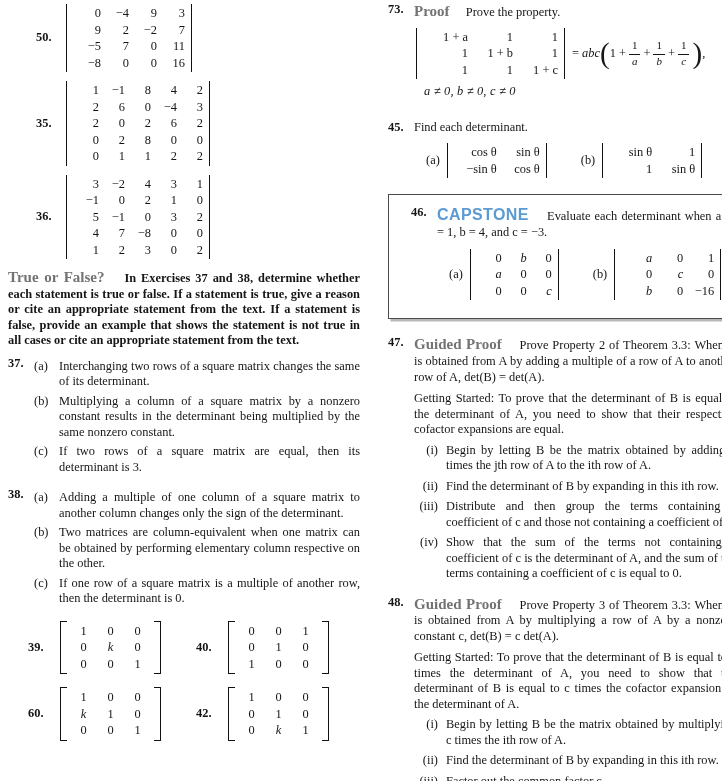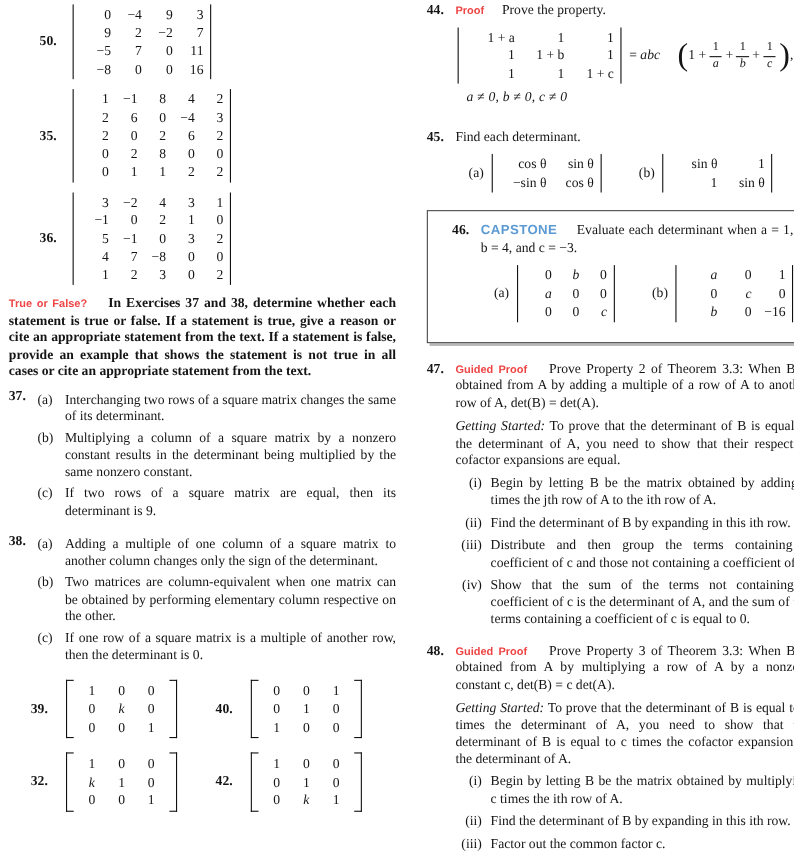--- a/index.html
+++ b/index.html
@@ -9,22 +9,22 @@
     color:#151515;
     font-family:"Liberation Serif", serif;
     font-size:12.4px; line-height:1.25;
   }
   .page { display:flex; padding:2px 6px 0 8px; }
   .col-left  { flex:0 0 352px; width:352px; }
   .col-right { flex:1; margin-left:28px; }
 
   
   .sec-head {
-    font-family:Liberation Sans, sans-serif;
-    font-weight:700; color:#ef4444; font-size:10px;
+    font-family:Liberation Serif, serif;
+    font-weight:700; color:#737373; font-size:15px;
   }
   .section-intro { font-weight:700; text-align:justify; margin:8px 0 7px 0; }
 
   
   .ex { display:flex; align-items:flex-start; margin-bottom:8px; }
   .ex-num { flex:0 0 26px; font-weight:700; }
   .ex-body { flex:1; }
   .para { text-align:justify; }
   .tag-gap { display:inline-block; width:10px; }
 
@@ -55,44 +55,44 @@
   .sub-label { flex:0 0 25px; }
   .sub-text { flex:1; text-align:justify; }
 
   
   .steps { margin-top:5px; }
   .steps .subitem { margin-bottom:5px; }
   .steps .sub-label { flex:0 0 32px; text-align:right; padding-right:8px; }
 
   
   .eq-row { display:flex; align-items:center; margin:7px 0 3px 2px; }
-  .eq-mid { margin:0 16px 0 7px; white-space:nowrap; }
+  .eq-mid { margin:0 0 0 7px; white-space:nowrap; }
   .frac { display:inline-flex; flex-direction:column; align-items:center; margin:0 3px; font-size:11px; line-height:1.05; }
   .frac-num { border-bottom:1px solid #151515; padding:1px 3px 2px; }
   .frac-den { padding-top:1px; font-style:italic; }
   .bigp { font-size:29px; line-height:0.85; font-weight:400; }
   .cond { font-style:italic; margin:5px 0 12px 10px; letter-spacing:0.2px; }
 
   
   .det-row { display:flex; align-items:center; gap:34px; margin:8px 0 4px 12px; }
   .det-item { display:flex; align-items:center; gap:7px; }
 
   
   .capstone-box {
     border:1.6px solid #4a4a4a;
     box-shadow:2.5px 2.5px 0 #b8b8b8;
     padding:10px 10px 12px 22px;
     margin:12px 4px 16px 0;
     background:#fff;
   }
   .capstone-head {
     font-family:"Liberation Sans", sans-serif;
-    font-weight:700; color:#5b9ad2; font-size:12px; letter-spacing:0.4px;
-  }
-  .gs-label { font-style:italic; }
+    font-weight:700; color:#5b9ad2; font-size:16px; letter-spacing:0.4px;
+  }
+  .gs-label { }
   .gs { margin-top:6px; }
 
   
   .elem-grid { display:grid; grid-template-columns:168px 1fr; row-gap:13px; margin:10px 0 0 20px; }
   .elem-item { display:flex; align-items:center; gap:8px; }
   .elem-item .ex-num { flex:0 0 24px; }
 </style>
 </head>
 <body>
 
@@ -224,21 +224,21 @@
         <div class="subitem">
           <span class="sub-label">(a)</span>
           <span class="sub-text">Interchanging two rows of a square matrix changes the same of its determinant.</span>
         </div>
         <div class="subitem">
           <span class="sub-label">(b)</span>
           <span class="sub-text">Multiplying a column of a square matrix by a nonzero constant results in the determinant being multiplied by the same nonzero constant.</span>
         </div>
         <div class="subitem">
           <span class="sub-label">(c)</span>
-          <span class="sub-text">If two rows of a square matrix are equal, then its determinant is 9.</span>
+          <span class="sub-text">If two rows of a square matrix are equal, then its determinant is 3.</span>
         </div>
       </div>
     </div>
 
     <div class="ex">
       <span class="ex-num">38.</span>
       <div class="ex-body">
         <div class="subitem">
           <span class="sub-label">(a)</span>
           <span class="sub-text">Adding a multiple of one column of a square matrix to another column changes only the sign of the determinant.</span>
@@ -290,21 +290,21 @@
               <span class="mcell">0</span>
             </div>
             <div class="mrow">
               <span class="mcell">1</span>
               <span class="mcell">0</span>
               <span class="mcell">0</span>
             </div>
           </div>
       </div>
       <div class="elem-item">
-        <span class="ex-num">32.</span>
+        <span class="ex-num">60.</span>
         <div class="bmat" style="--cw:27px">
             <div class="mrow">
               <span class="mcell">1</span>
               <span class="mcell">0</span>
               <span class="mcell">0</span>
             </div>
             <div class="mrow">
               <span class="mcell it">k</span>
               <span class="mcell">1</span>
               <span class="mcell">0</span>
@@ -335,21 +335,21 @@
               <span class="mcell">1</span>
             </div>
           </div>
       </div>
     </div>
   </div>
 
   <div class="col-right">
 
     <div class="ex">
-      <span class="ex-num">44.</span>
+      <span class="ex-num">73.</span>
       <div class="ex-body">
         <div class="para">
           <span class="sec-head">Proof</span>
           <span class="tag-gap"></span>
           <span>Prove the property.</span>
         </div>
         <div class="eq-row">
           <div class="vmat" style="--cw:45px">
               <div class="mrow">
                 <span class="mcell">1 + a</span>

